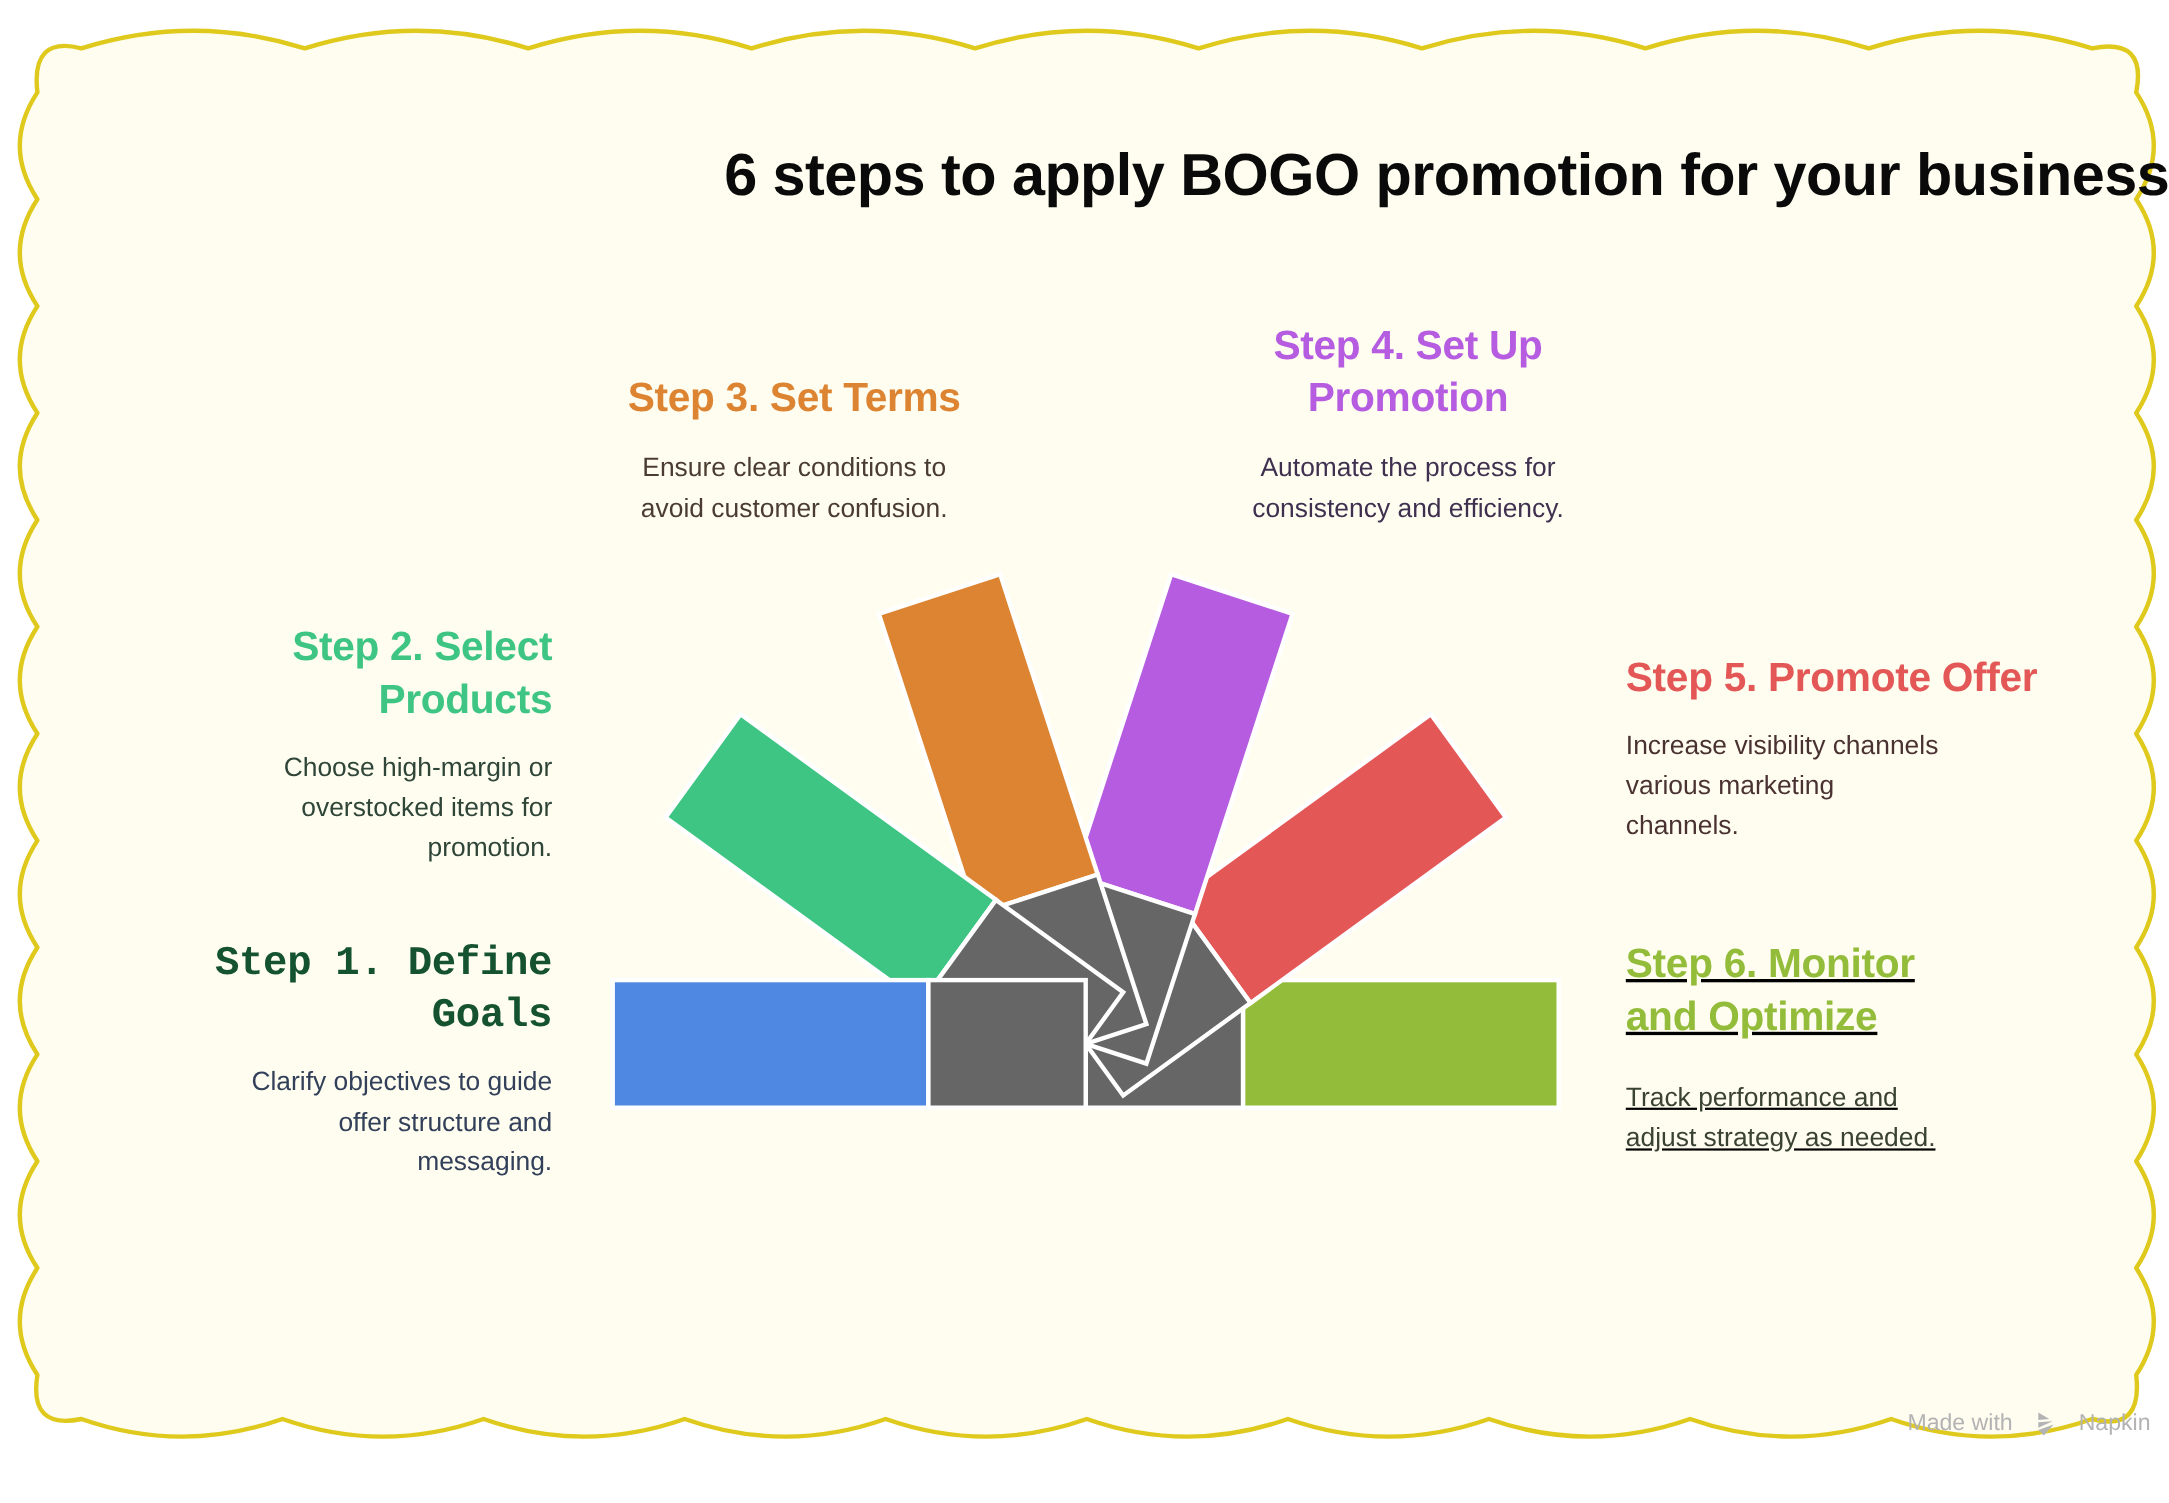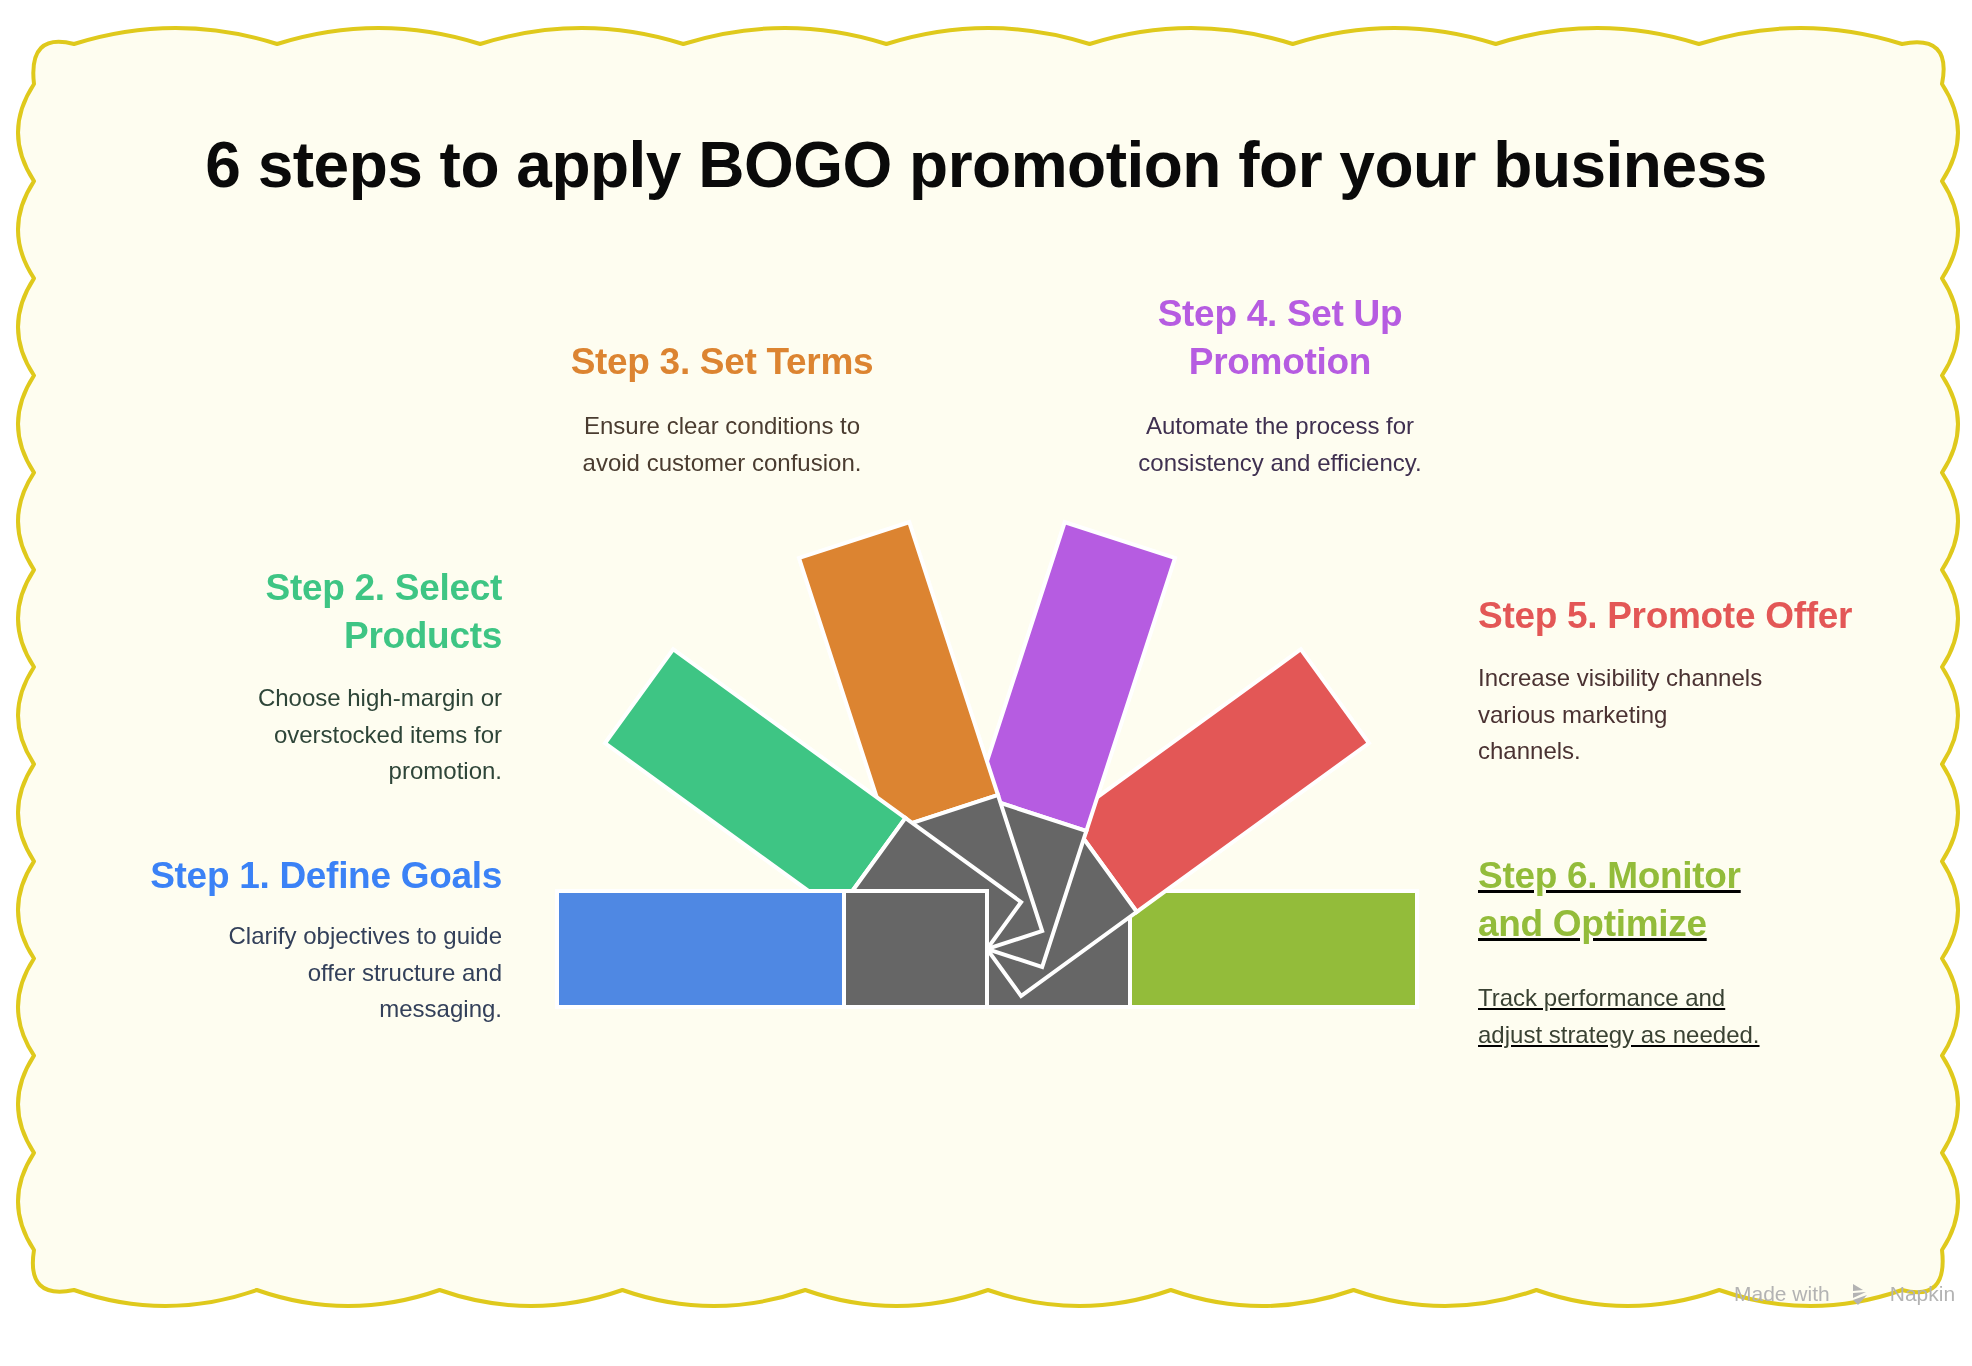--- a/index.html
+++ b/index.html
@@ -4,21 +4,21 @@
 <style>
   html, body { margin: 0; padding: 0; }
   body {
     width: 1972px; height: 1366px; position: relative; overflow: hidden;
     background: #ffffff;
     font-family: "Liberation Sans", "DejaVu Sans", sans-serif;
   }
   #canvas { position: absolute; left: 0; top: 0; width: 1972px; height: 1366px; }
   .title {
     position: absolute; left: 0; width: 1972px; top: 128px;
-    text-align: center; font-weight: 700; font-size: 64px; color: #0a0a0a;
+    text-align: right; font-weight: 700; font-size: 54px; color: #0a0a0a;
     letter-spacing: -0.5px;
   }
   .step { position: absolute; }
   .step .h {
     font-weight: 700; font-size: 37px; line-height: 48px; letter-spacing: -0.3px;
   }
   .step .d {
     font-size: 24px; line-height: 36.5px; margin-top: 26px;
   }
   .right-align { text-align: right; }
@@ -61,21 +61,21 @@
       <g transform="translate(987 949) rotate(-180)">
         <rect x="143" y="-58" width="287" height="116" fill="#4f88e3" stroke="#ffffff" stroke-width="4"></rect>
         <rect x="0" y="-58" width="143" height="116" fill="#666666" stroke="#ffffff" stroke-width="4"></rect>
       </g>
     </g>
 </svg>
 
 <div class="title">6 steps to apply BOGO promotion for your business</div>
 
 <div class="step right-align" style="right:1470px; top:852px; width:420px;">
-  <div class="h" style="color:#3b82f6;">Step 1. Define Goals</div>
+  <div class="h" style="color:#14532d;font-family:Liberation Mono, monospace;">Step 1. Define Goals</div>
   <div class="d" style="color:#33405a; margin-top:18px;">
     <div>Clarify objectives to guide</div>
     <div>offer structure and</div>
     <div>messaging.</div>
   </div>
 </div>
 
 <div class="step right-align" style="right:1470px; top:564px; width:420px;">
   <div class="h" style="color:#3ec584;">
     <div>Step 2. Select</div>

